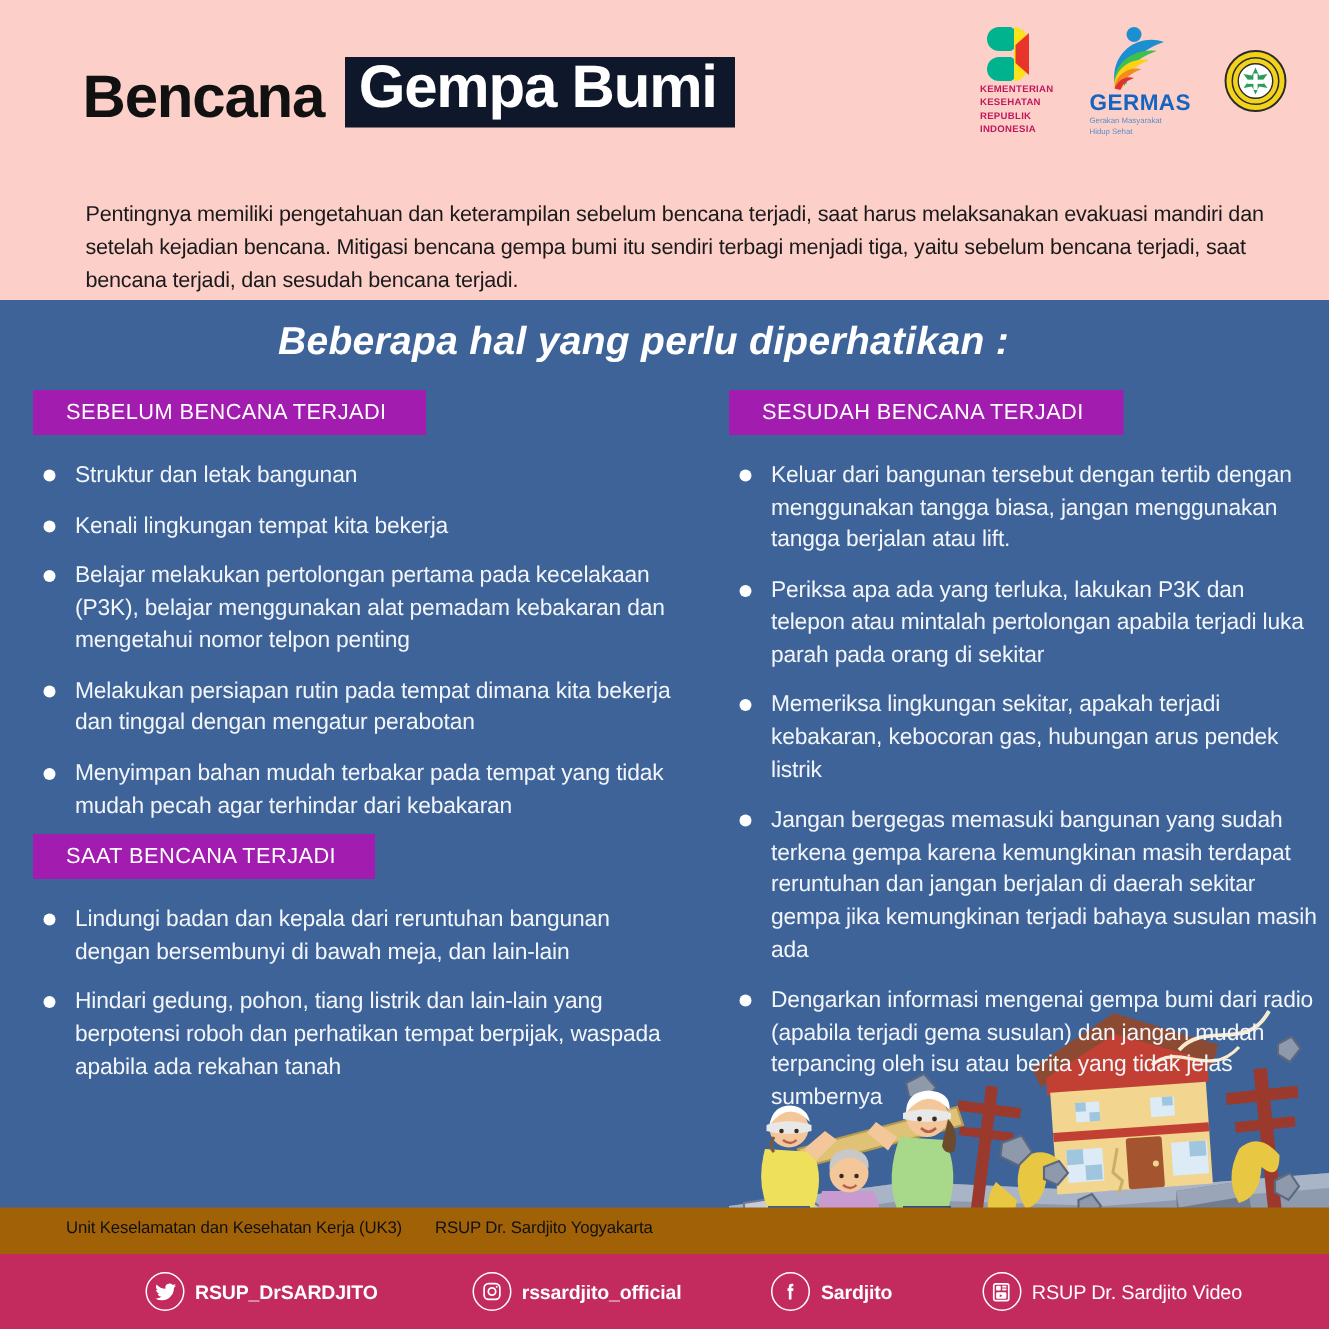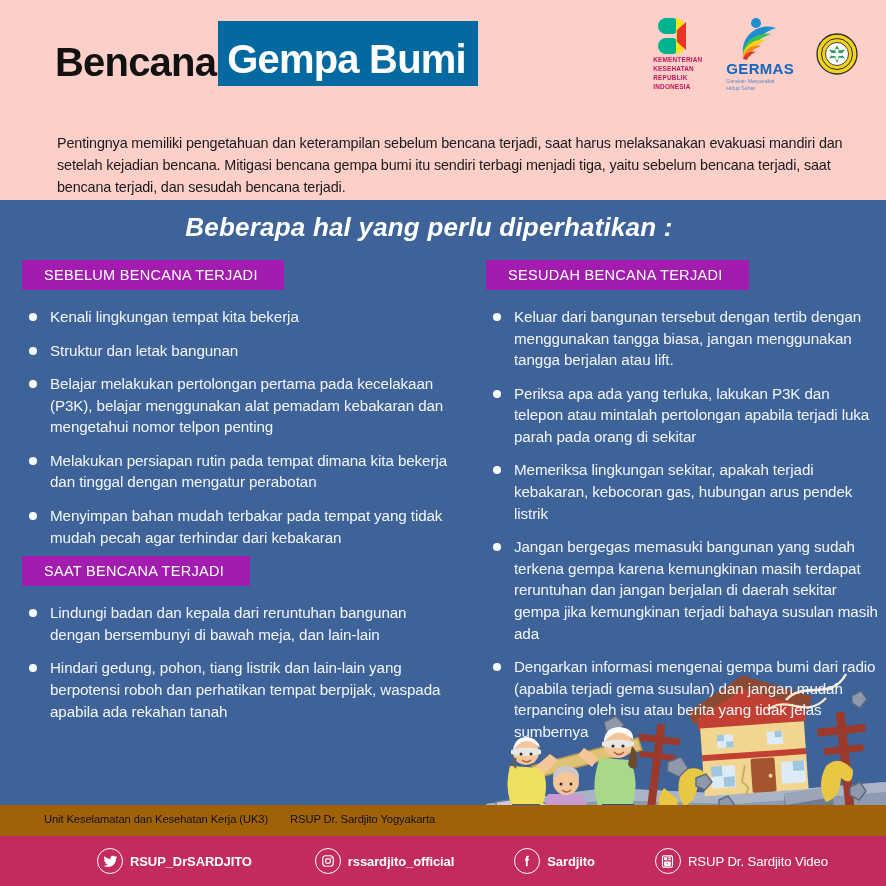--- a/index.html
+++ b/index.html
@@ -28,27 +28,27 @@
     width: 520px;
   }
   .title-line {
     font-size: 40px;
     font-weight: bold;
     color: #111111;
     letter-spacing: -0.8px;
     line-height: 1.14;
     white-space: nowrap;
   }
-  .title-line2 { margin-top: 2px; display: flex; align-items: flex-end; }
+  .title-line2 { margin-top: 19px; display: flex; align-items: flex-start; gap: 12px; }
   .title-plain { display: inline-block; }
   .title-hl {
     display: inline-block;
-    background: #0369a1;
+    background: #0f172a;
     color: #FFFFFF;
-    padding: 18px 12px 7px 9px;
+    padding: 0 12px 7px 9px;
     margin-left: 2px;
     margin-top: -5px;
     line-height: 1.0;
   }
 
   .intro {
     position: absolute; left: 57px; top: 133px;
     width: 790px;
     font-size: 14.4px;
     line-height: 1.52;
@@ -350,22 +350,22 @@
     </div>
   </div>
 
   <div class="section-heading">Beberapa hal yang perlu diperhatikan :</div>
 
   <div class="col-left">
 
     <div>
       <div class="cat-label">SEBELUM BENCANA TERJADI</div>
       <ul class="points">
+        <li><span class="dot"></span><span>Struktur dan letak bangunan</span></li>
         <li><span class="dot"></span><span>Kenali lingkungan tempat kita bekerja</span></li>
-        <li><span class="dot"></span><span>Struktur dan letak bangunan</span></li>
         <li><span class="dot"></span><span>Belajar melakukan pertolongan pertama pada kecelakaan (P3K), belajar menggunakan alat pemadam kebakaran dan mengetahui nomor telpon penting</span></li>
         <li><span class="dot"></span><span>Melakukan persiapan rutin pada tempat dimana kita bekerja dan tinggal dengan mengatur perabotan</span></li>
         <li><span class="dot"></span><span>Menyimpan bahan mudah terbakar pada tempat yang tidak mudah pecah agar terhindar dari kebakaran</span></li>
       </ul>
     </div>
 
     <div>
       <div class="cat-label spaced">SAAT BENCANA TERJADI</div>
       <ul class="points">
         <li><span class="dot"></span><span>Lindungi badan dan kepala dari reruntuhan bangunan dengan bersembunyi di bawah meja, dan lain-lain</span></li>

